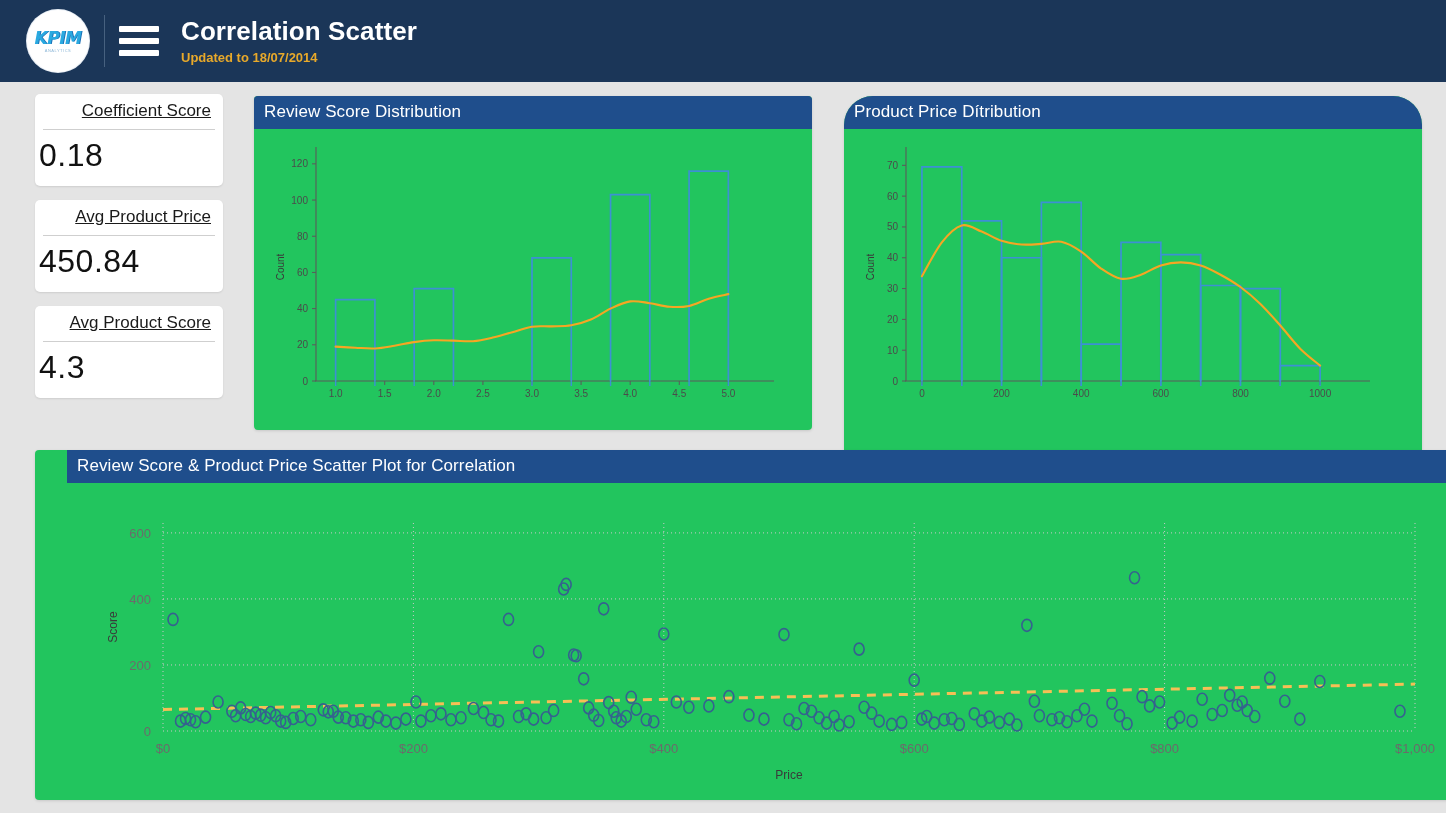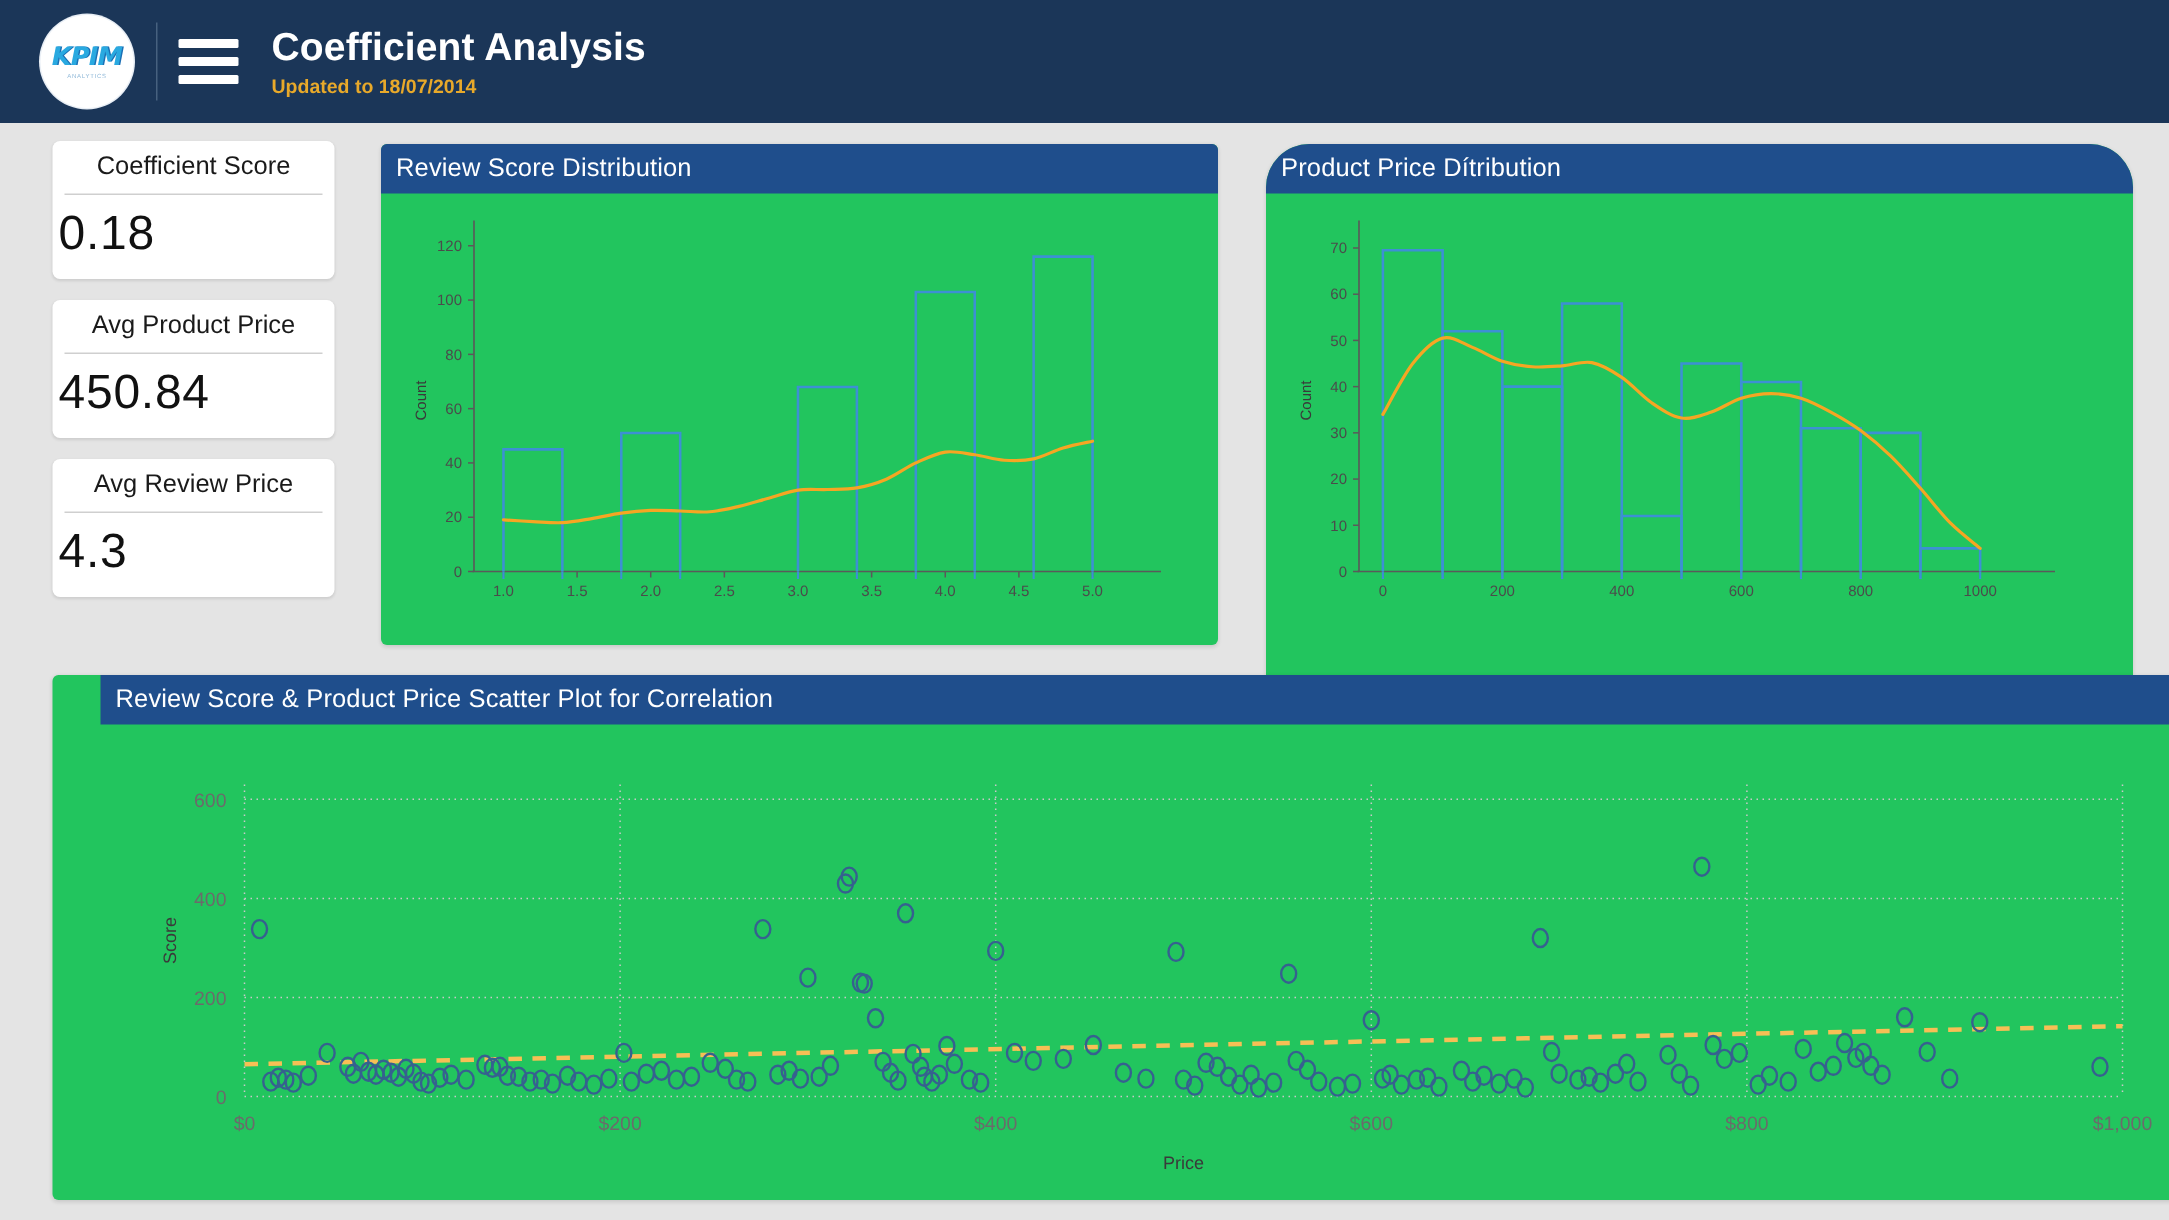--- a/index.html
+++ b/index.html
@@ -103,26 +103,27 @@
     width: 188px;
   }
   .kpi-card {
     background: #ffffff;
     border-radius: 5px;
     box-shadow: 0 1px 2px rgba(0,0,0,0.10);
     margin-bottom: 14px;
     overflow: hidden;
   }
   .kpi-title {
-    text-align: center;
+    text-align: right;
     font-size: 17px;
     color: #1a1a1a;
     padding: 7px 4px 8px 4px;
     border-bottom: 1px solid #cfcfcf;
     margin: 0 8px;
+    text-decoration: underline;
   }
   .kpi-value {
     font-size: 32px;
     color: #111111;
     padding: 7px 4px 12px 4px;
     letter-spacing: 0.5px;
   }
 
   
   .panel {
@@ -173,36 +174,36 @@
         </div>
       </div>
     </div>
     <div class="header-divider"></div>
     <div class="hamburger">
       <span></span>
       <span></span>
       <span></span>
     </div>
     <div class="header-titles">
-      <div class="header-title">Coefficient Analysis</div>
+      <div class="header-title">Correlation Scatter</div>
       <div class="header-subtitle">Updated to 18/07/2014</div>
     </div>
   </div>
 
   <div class="kpi-col">
     <div class="kpi-card">
       <div class="kpi-title">Coefficient Score</div>
       <div class="kpi-value">0.18</div>
     </div>
     <div class="kpi-card">
       <div class="kpi-title">Avg Product Price</div>
       <div class="kpi-value">450.84</div>
     </div>
     <div class="kpi-card">
-      <div class="kpi-title">Avg Review Price</div>
+      <div class="kpi-title">Avg Product Score</div>
       <div class="kpi-value">4.3</div>
     </div>
   </div>
 
   <div class="panel" id="panel-review">
     <div class="panel-header">Review Score Distribution</div>
     <div class="panel-body">
       <svg id="svg-review" width="558" height="300" viewBox="0 0 558 300">
           <line x1="62" y1="18" x2="62" y2="252" class="axis-line"></line>
           <line x1="58" y1="252" x2="62" y2="252" class="tick-line"></line>

